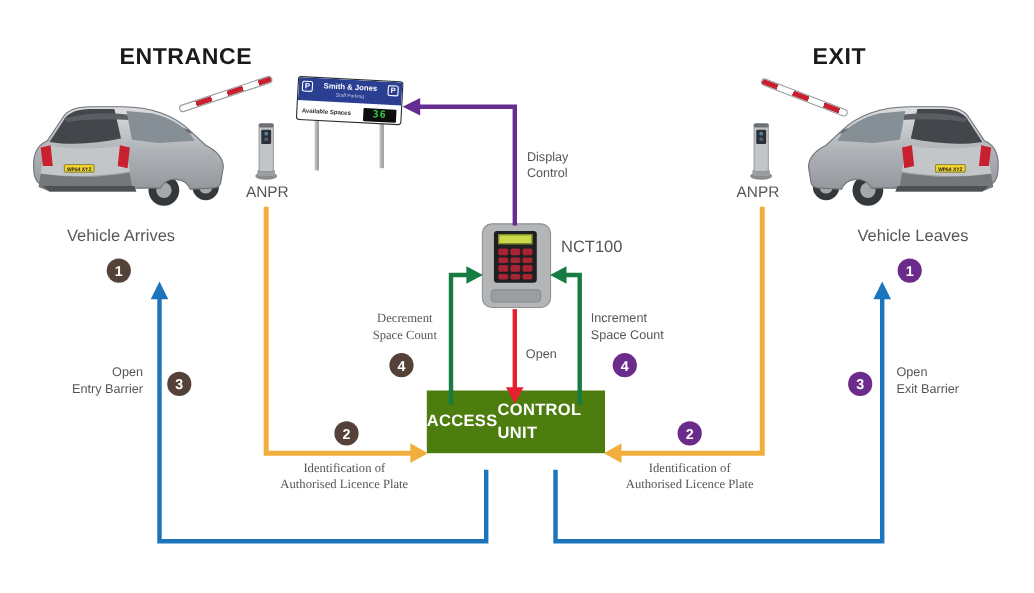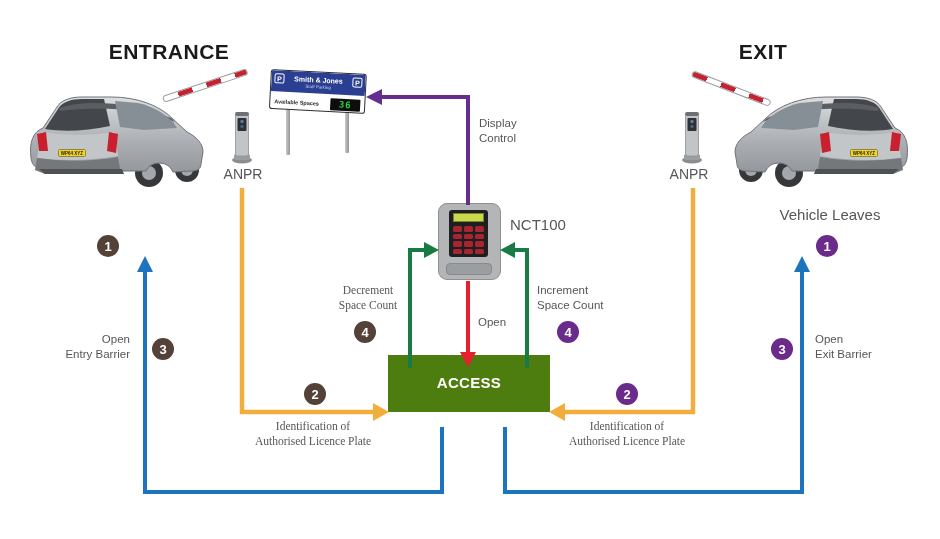--- a/index.html
+++ b/index.html
@@ -169,20 +169,21 @@
           <span></span>
           <span></span>
       </div>
     </div>
     <div class="nct-reader"></div>
   </div>
   <div class="big-lbl" style="left:510px;top:216px;">NCT100</div>
 
   <div class="acu">
     <span>ACCESS</span>
+    <span>CONTROL UNIT</span>
   </div>
 
   <svg class="flow-svg" width="940" height="539" viewBox="0 0 940 539">
     <g stroke="#662D91" stroke-width="4" fill="none">
       <path d="M468,205 L468,97 L374,97"></path>
       <polygon points="366,97 382,89 382,105" fill="#662D91" stroke="none"></polygon>
     </g>
     <g stroke="#E6202E" stroke-width="4" fill="none">
       <path d="M468,281 L468,357"></path>
       <polygon points="468,367 460,352 476,352" fill="#E6202E" stroke="none"></polygon>
@@ -206,20 +207,21 @@
     <g stroke="#1C75BC" stroke-width="4" fill="none">
       <path d="M442,427 L442,492 L145,492 L145,269"></path>
       <polygon points="145,256 137,272 153,272" fill="#1C75BC" stroke="none"></polygon>
     </g>
     <g stroke="#1C75BC" stroke-width="4" fill="none">
       <path d="M505,427 L505,492 L802,492 L802,269"></path>
       <polygon points="802,256 794,272 810,272" fill="#1C75BC" stroke="none"></polygon>
     </g>
   </svg>
 
+  <div class="big-lbl" style="left:40px;top:206px;width:140px;text-align:center;">Vehicle Arrives</div>
   <div class="badge brown" style="left:97px;top:235px;">1</div>
 
   <div class="lbl right" style="left:40px;top:332px;width:90px;">
     <span>Open</span><br>
     <span>Entry Barrier</span>
   </div>
   <div class="badge brown" style="left:152px;top:338px;">3</div>
 
   <div class="badge brown" style="left:304px;top:383px;">2</div>
   <div class="lbl center" style="left:243px;top:419px;width:140px;">
@@ -247,19 +249,19 @@
     <span>Identification of</span><br>
     <span>Authorised Licence Plate</span>
   </div>
 
   <div class="lbl" style="left:537px;top:283px;width:80px;">
     <span>Increment</span><br>
     <span>Space Count</span>
   </div>
   <div class="badge purple" style="left:557px;top:321px;">4</div>
 
-  <div class="lbl" style="left:479px;top:116px;">
+  <div class="lbl" style="left:479px;top:136px;">
     <span>Display</span><br>
     <span>Control</span>
   </div>
   <div class="lbl" style="left:478px;top:315px;">Open</div>
 
 </div>
 
 </body></html>

